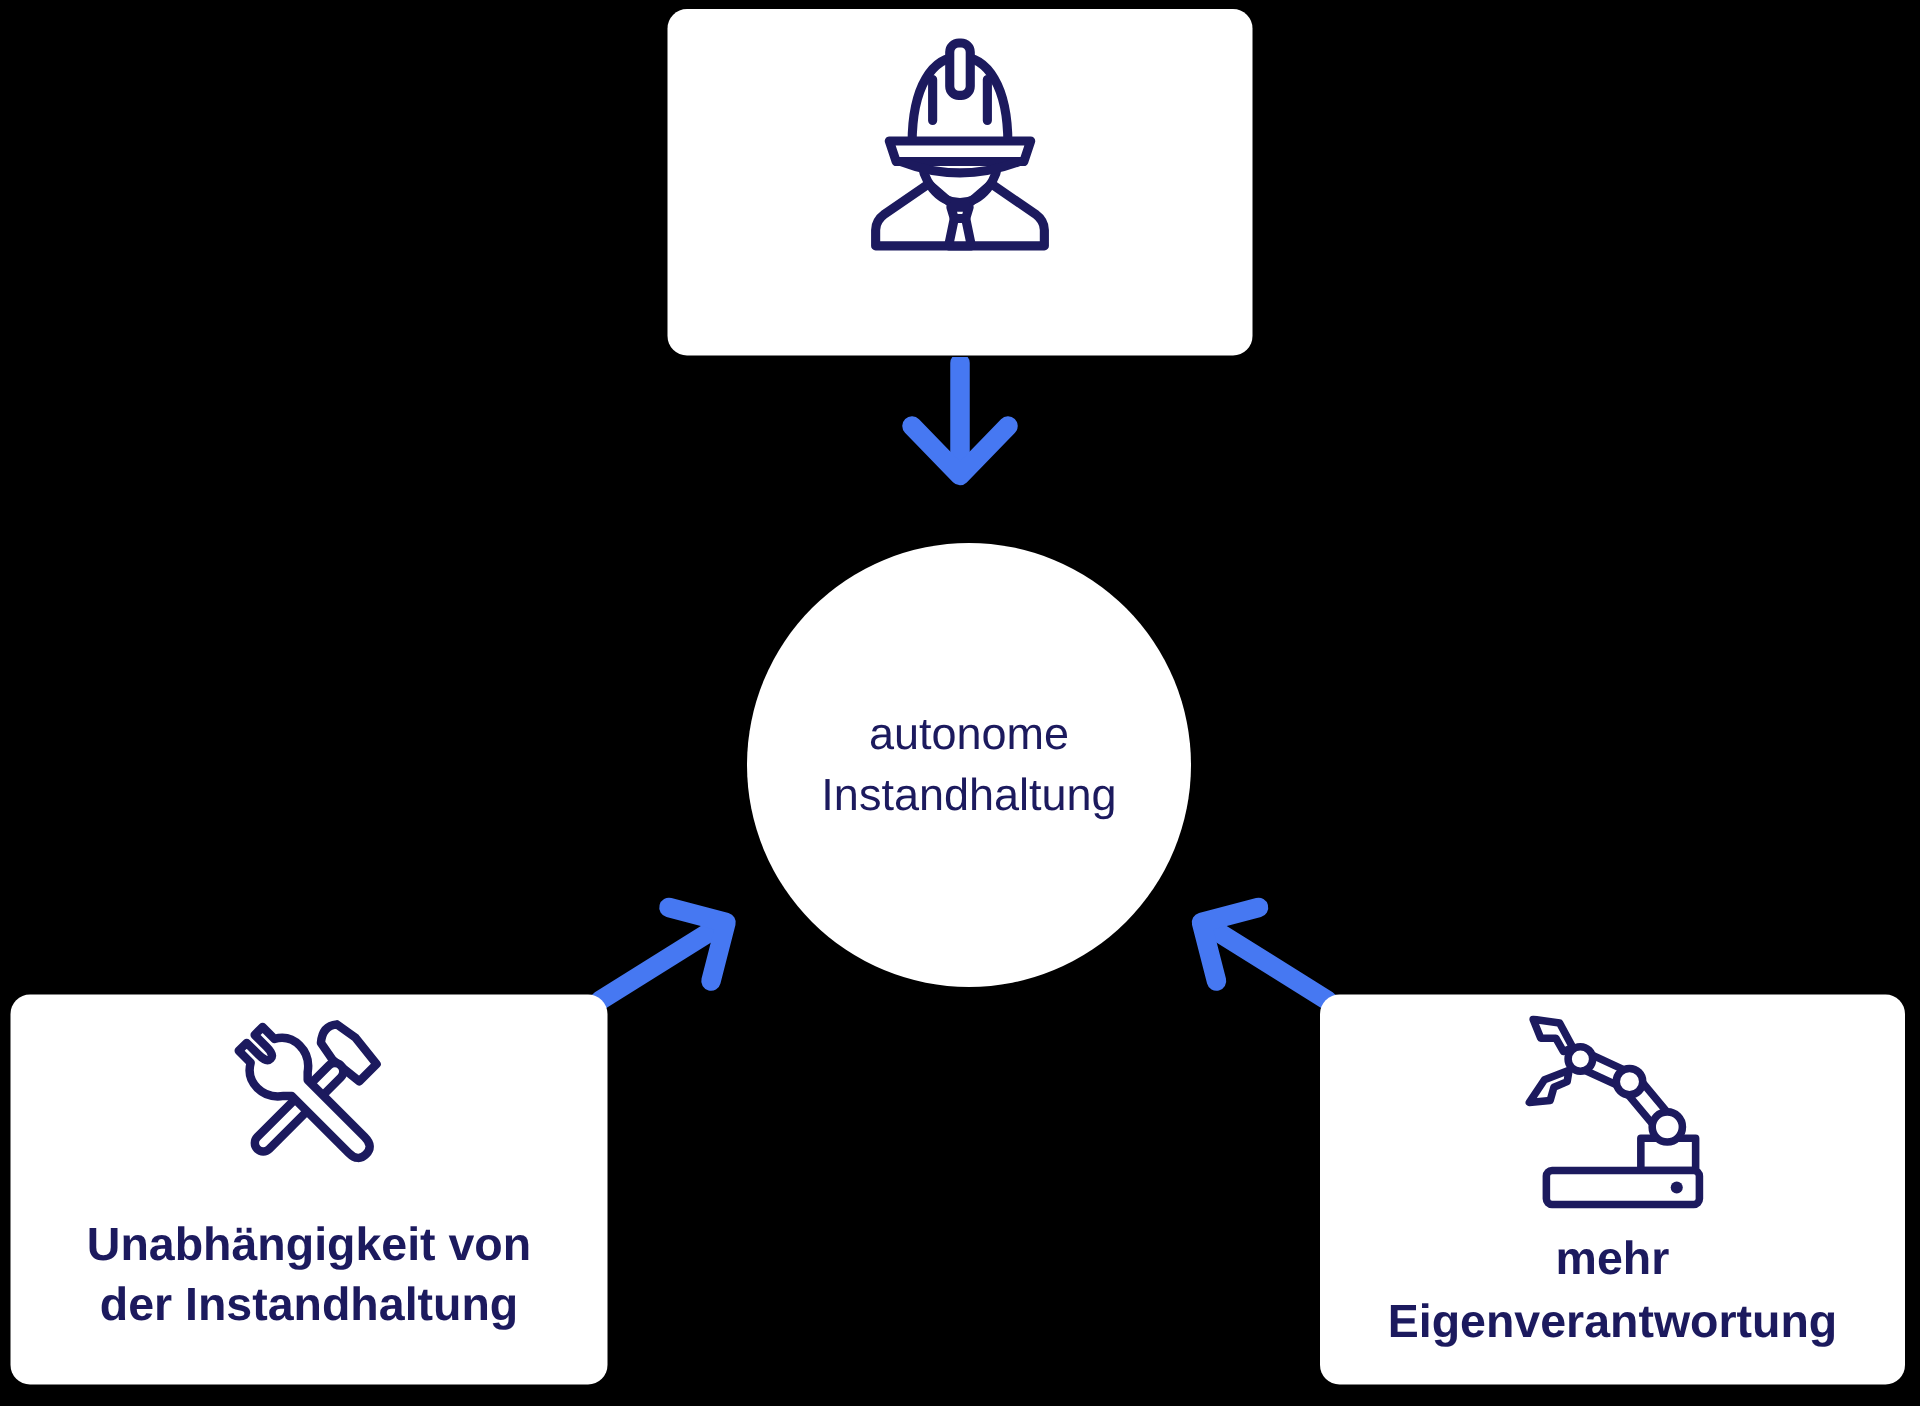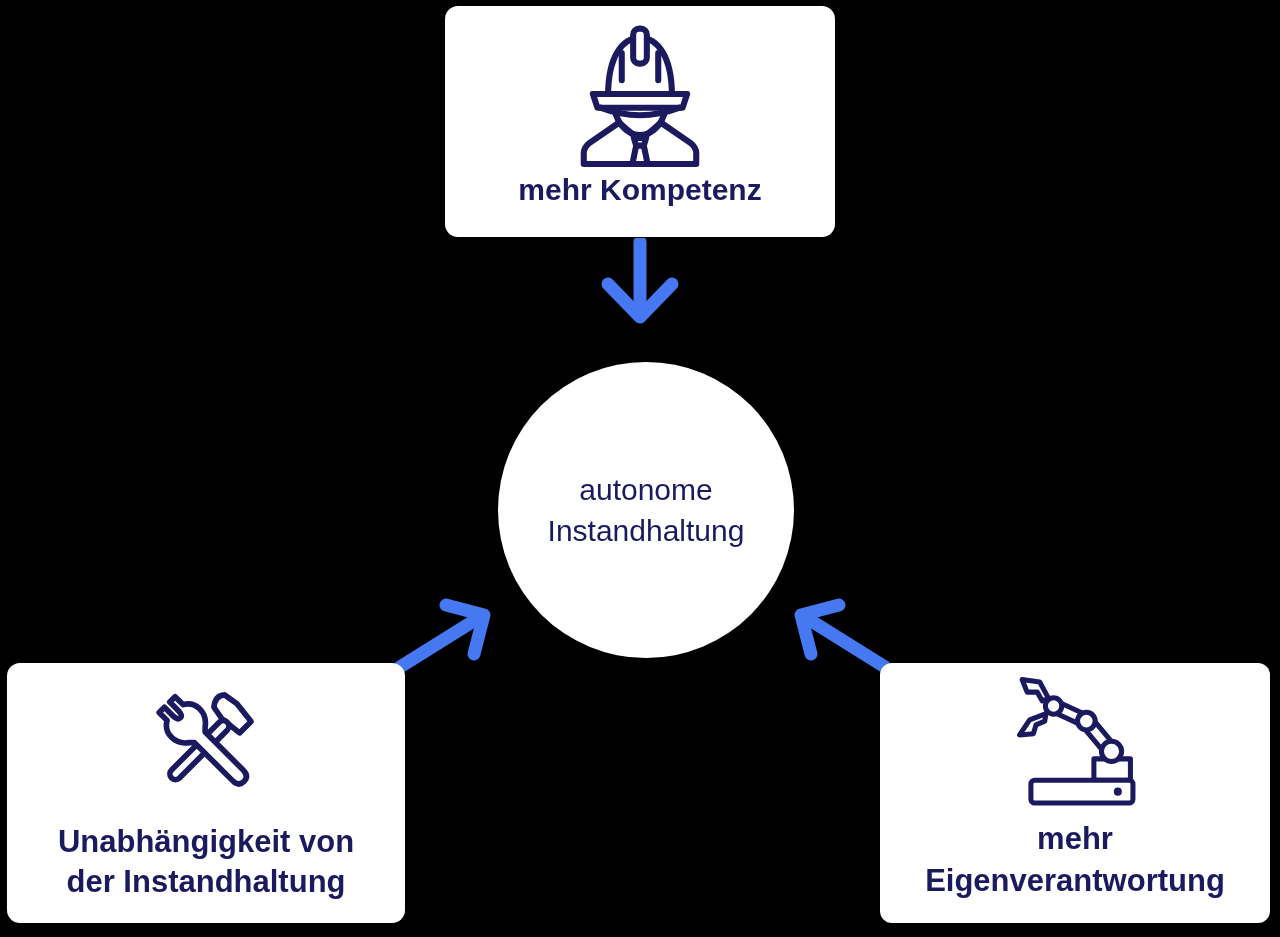--- a/index.html
+++ b/index.html
@@ -31,23 +31,23 @@
   }
   .node-box .icon { color: var(--navy); line-height: 0; }
   .node-label {
     color: var(--navy);
     font-weight: 700;
     text-align: center;
     white-space: pre-line;
   }
   #box-top    { left: 445px; top: 6px;   width: 390px; height: 231px; padding-top: 12px; }
   #box-top .node-label  { font-size: 30px; line-height: 36px; margin-top: 2px; }
-  #box-left   { left: 7px;   top: 663px; width: 398px; height: 260px; padding-top: 18px; }
+  #box-left   { left: 7px;   top: 663px; width: 398px; height: 260px; padding-top: 6px; }
   #box-left .node-label { font-size: 31px; line-height: 40px; margin-top: 16px; }
-  #box-right  { left: 880px; top: 663px; width: 390px; height: 260px; padding-top: 14px; border-radius: 12px; }
+  #box-right  { left: 880px; top: 663px; width: 390px; height: 260px; padding-top: 14px; }
   #box-right .node-label{ font-size: 31px; line-height: 42px; margin-top: 10px; }
   .center-circle {
     position: absolute;
     left: 498px; top: 362px;
     width: 296px; height: 296px;
     background: var(--white);
     border-radius: 50%;
     display: flex;
     align-items: center;
     justify-content: center;
@@ -76,21 +76,20 @@
         <path class="fn" d="M 37 69.5 L 48 79 M 63 69.5 L 52 79"></path>
         <path class="fw" d="M 46 79 L 54 79 L 52.5 84 L 47.5 84 Z"></path>
         <path class="fw" d="M 47.5 84 L 45 96 L 55 96 L 52.5 84 Z"></path>
         <path class="fw" d="M 29 51 C 29 26 38 13 50 13 C 62 13 71 26 71 51 Z"></path>
         <rect class="fw" x="45.5" y="7" width="9" height="23" rx="4"></rect>
         <path class="fn" d="M 38 23 L 38 41 M 62 23 L 62 41"></path>
         <path class="fw" d="M 19 50 L 81 50 L 78 59 L 22 59 Z"></path>
         <path class="fn" d="M 24 59 Q 50 69 76 59"></path>
       </svg>
     </span>
-    <div class="node-label">mehr Kompetenz</div>
   </div>
 
   <div class="arrow" id="arrow-down">
     <svg width="90" height="95" viewBox="0 0 90 95" stroke-width="13" stroke-linecap="round" stroke-linejoin="round">
       <line x1="45" y1="4" x2="45" y2="72"></line>
       <polyline points="13,46 45,79 77,46"></polyline>
     </svg>
   </div>
 
   <div class="center-circle">

